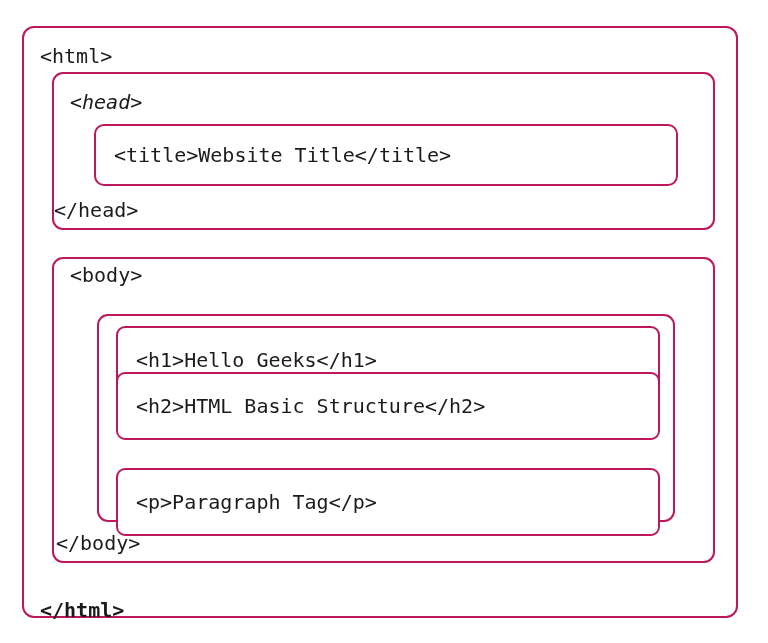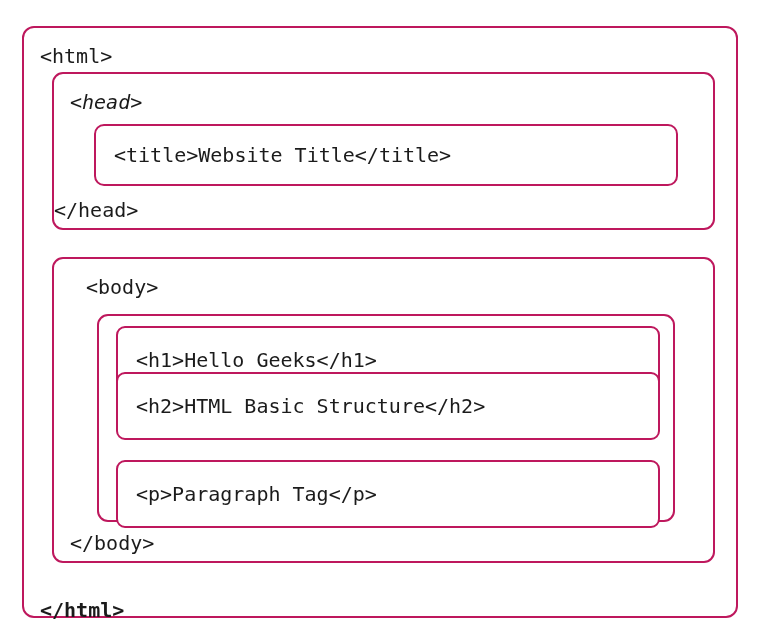--- a/index.html
+++ b/index.html
@@ -80,21 +80,21 @@
 
   
   .box-el {
     left: 17px;
     width: 544px;
     height: 68px;
     border-radius: 9px;
   }
   .box-el.el-0 { top: 10px; }
   .box-el.el-1 { top: 56px; }
-  .box-el.el-2 { top: 144px; }
+  .box-el.el-2 { top: 152px; }
 
   
   .tag-label {
     position: absolute;
     font-family: "DejaVu Sans Mono", "Liberation Mono", monospace;
     font-size: 20px;
     line-height: 20px;
     letter-spacing: 0px;
     color: #1b1b1b;
     white-space: pre;
@@ -102,22 +102,22 @@
 
   
   .lbl-html-open  { left: 16px; top: 18px; }
   .lbl-html-close { left: 16px; top: 572px; font-weight: bold; }
 
   
   .lbl-head-open  { left: 16px; top: 18px; font-style: italic; }
   .lbl-head-close { left: 0; top: 126px; }
 
   
-  .lbl-body-open  { left: 16px; top: 18px; margin-left: 16px; }
-  .lbl-body-close { left: 16px; top: 274px; }
+  .lbl-body-open  { left: 16px; top: 6px; }
+  .lbl-body-close { left: 2px; top: 274px; }
 
   
   .leaf-text {
     position: absolute;
     left: 18px;
     top: 50%;
     transform: translateY(-50%);
     font-family: "DejaVu Sans Mono", "Liberation Mono", monospace;
     font-size: 20px;
     line-height: 22px;

